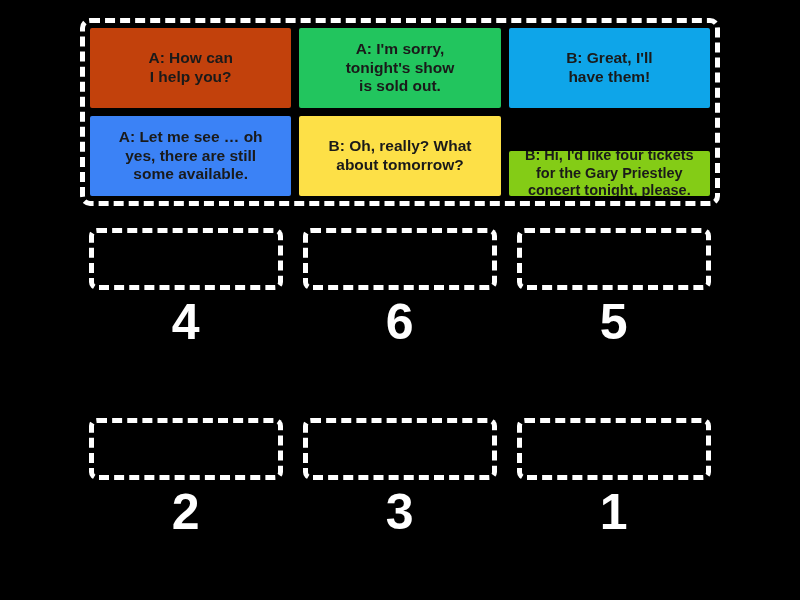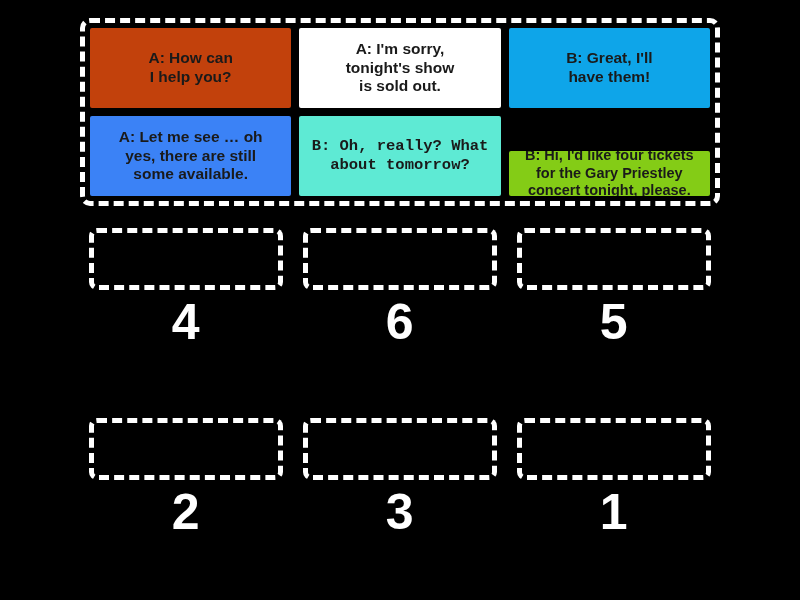--- a/index.html
+++ b/index.html
@@ -58,24 +58,24 @@
     border-radius: 2px;
     overflow: hidden;
     cursor: grab;
   }
   .card-text {
     display: block;
     white-space: pre-line;
   }
 
   .c-orange { background: #c2410c; }
-  .c-green  { background: #ffffff; }
+  .c-green  { background: #22c55e; }
   .c-blue   { background: #0ea5e9; }
   .c-olive  { background: #3b82f6; }
-  .c-pink   { background: #5eead4; font-family: Liberation Mono, monospace; }
+  .c-pink   { background: #fde047; }
   .c-purple { background: #84cc16; margin-top: 35px; }
 
   .card.small { font-size: 14.5px; }
 
   
   .slot-row {
     position: absolute;
     left: 0;
     width: 800px;
     display: flex;

